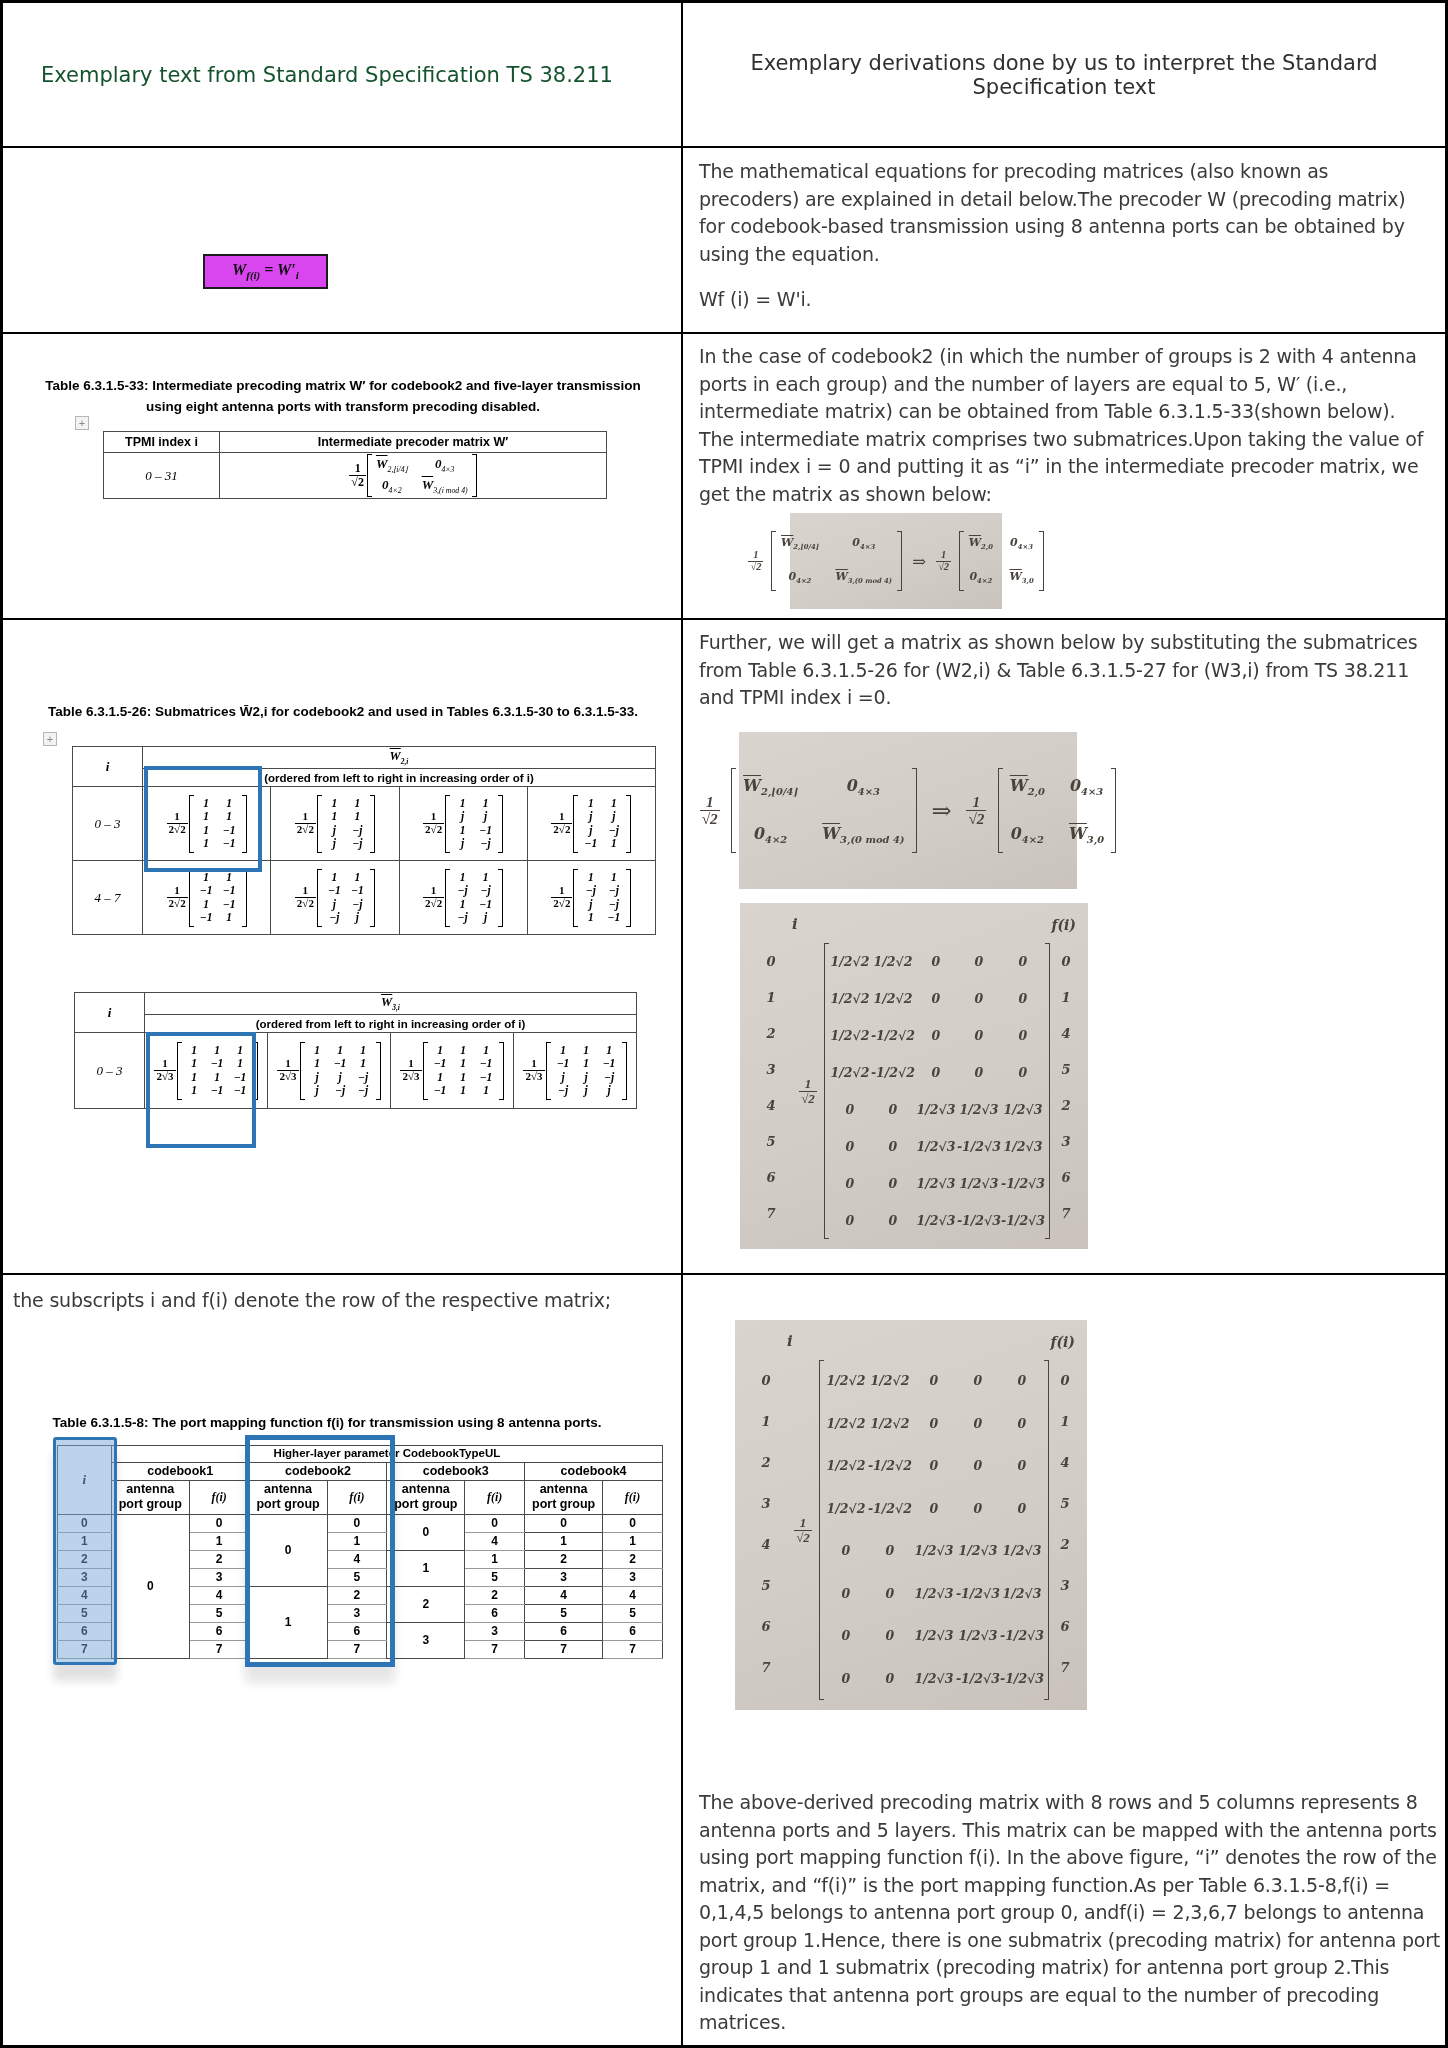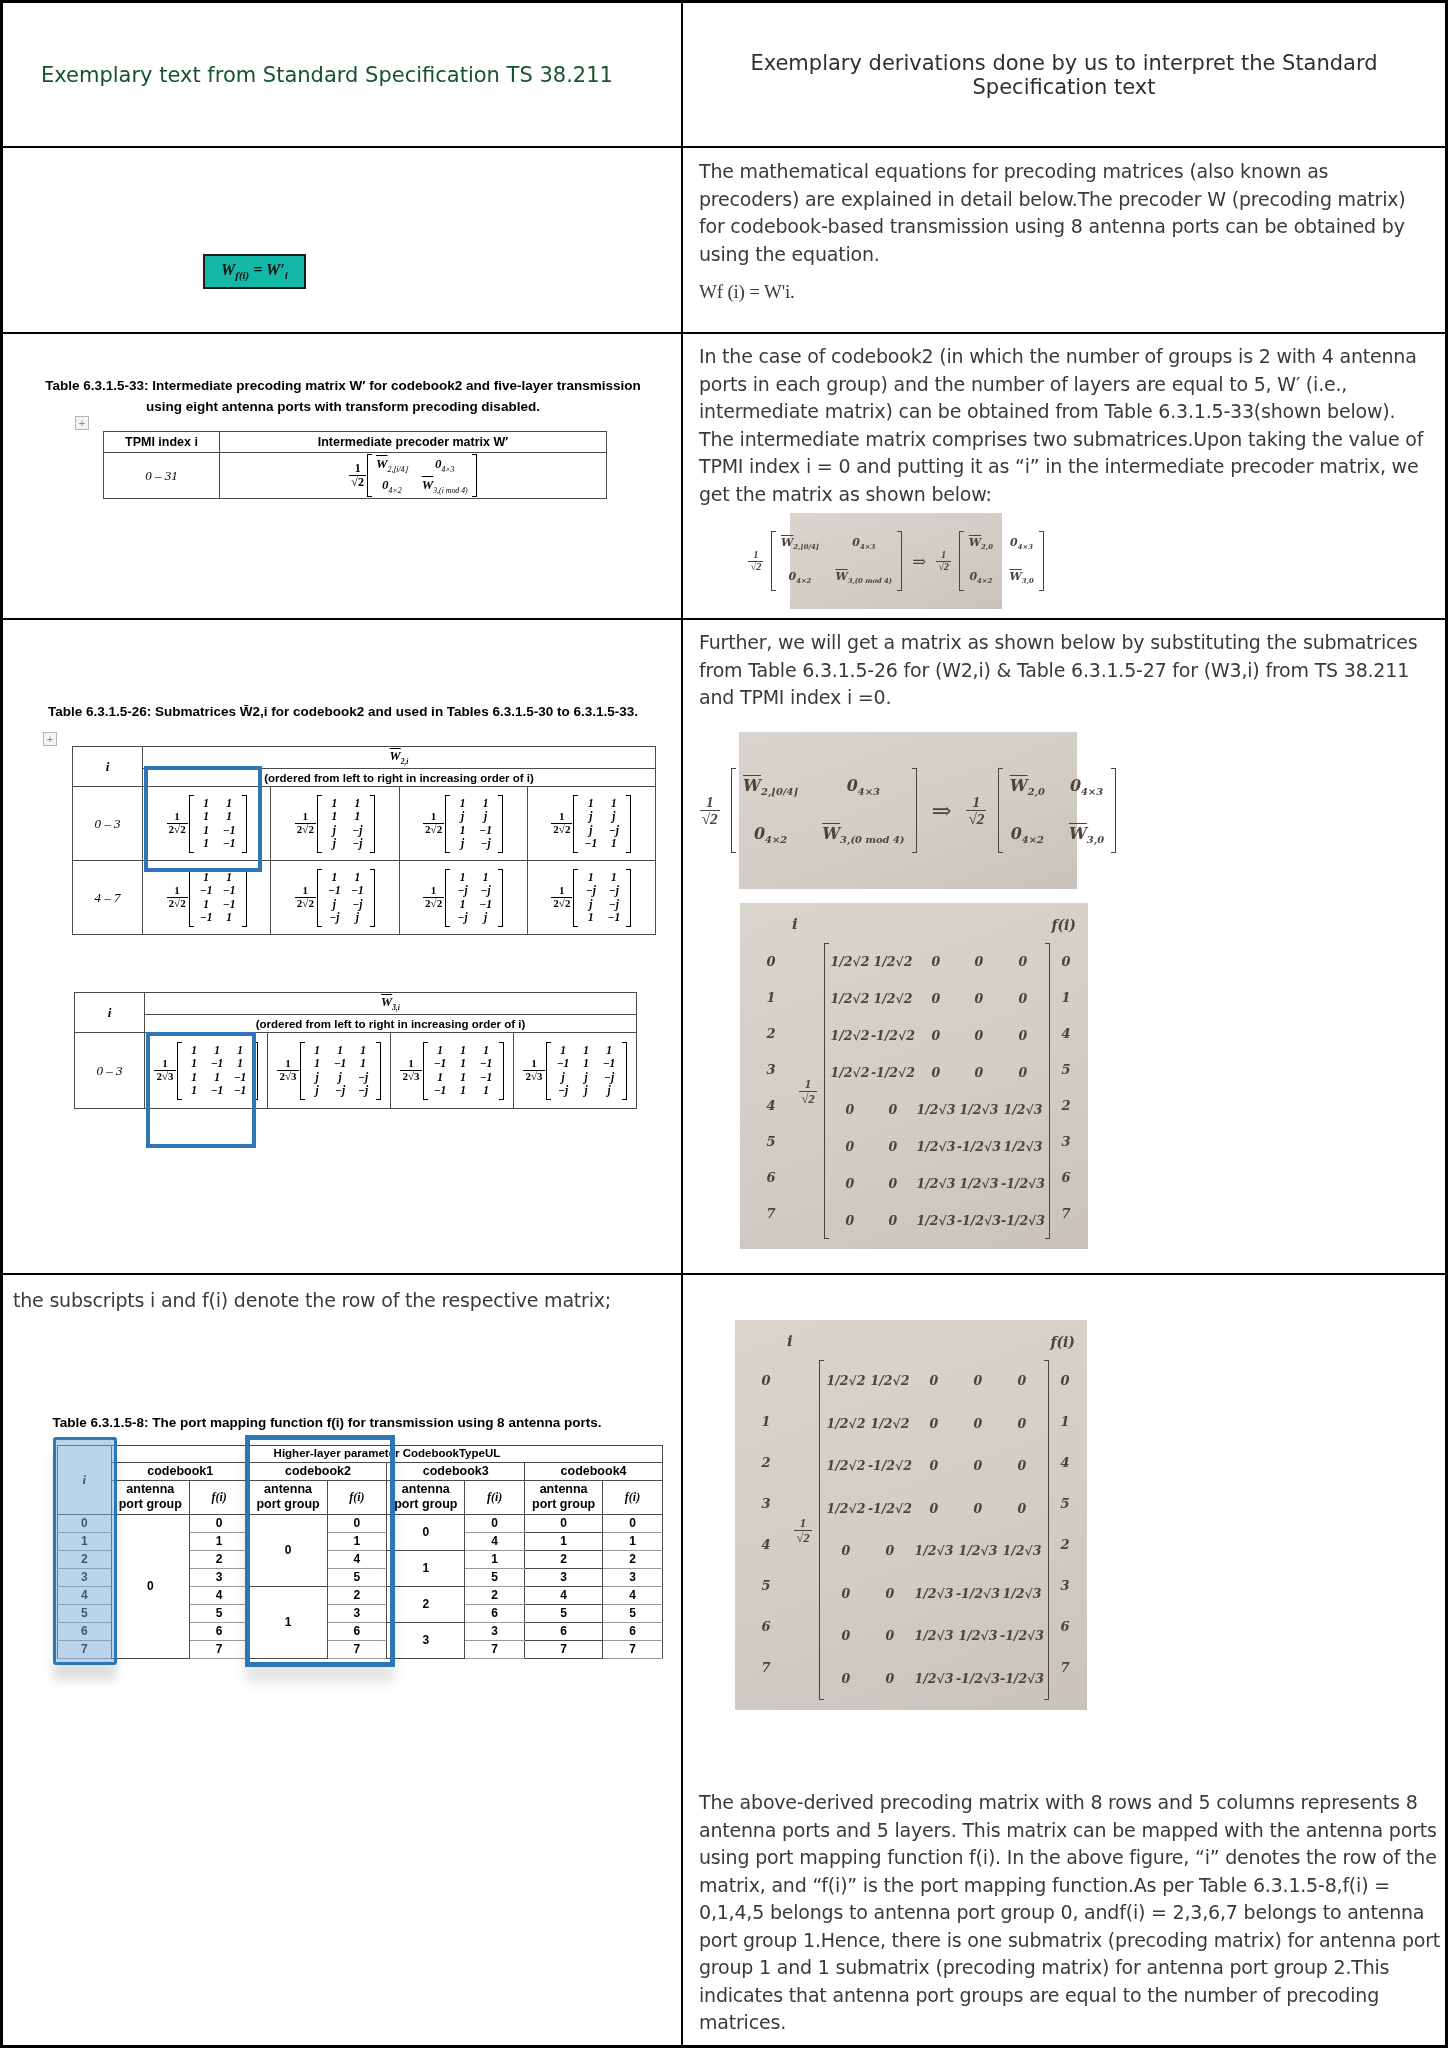--- a/index.html
+++ b/index.html
@@ -10,23 +10,23 @@
   .cell{position:relative;border-right:2px solid #000;border-bottom:2px solid #000;overflow:hidden;background:#fff;}
   .cell.rcol{border-right:none;}
   .cell.lastrow{border-bottom:none;}
   
   .doc{font-size:19px;line-height:1.45;color:#3a3a3a;letter-spacing:-0.2px;}
   .head-flex{display:flex;align-items:center;height:100%;}
   .head-l{padding-left:38px;font-size:21px;color:#14532d;}
   .head-r{justify-content:center;text-align:center;padding:0 56px;font-size:21px;color:#2f2f2f;}
   .r1l-text{padding:10px 16px 0 10px;}
   .r1r-text{padding:10px 10px 0 16px;width:756px;}
-  .eqbox{position:absolute;left:200px;top:106px;border:2px solid #1c1c1c;padding:5px 16px 6px;font-family:"Liberation Serif",serif;font-style:italic;font-weight:bold;font-size:16px;color:#111;background:#14b8a6;}
+  .eqbox{position:absolute;left:200px;top:106px;border:2px solid #1c1c1c;padding:5px 27px 6px;font-family:"Liberation Serif",serif;font-style:italic;font-weight:bold;font-size:16px;color:#111;background:#d946ef;}
   .eqbox sub{font-size:11px;}
-  .eqline{margin:10px 0 0 16px;font-family:Liberation Serif, serif;}
+  .eqline{margin:18px 0 0 16px;}
   
   .spec-caption{position:absolute;text-align:center;font-family:"Liberation Sans",sans-serif;font-weight:bold;font-size:13.5px;line-height:1.55;color:#000;}
   .plus{position:absolute;width:14px;height:14px;border:1px solid #b5b5b5;background:#f3f3f3;color:#8a8a8a;font:11px/12px "Liberation Sans",sans-serif;text-align:center;}
   table.spec{position:absolute;border-collapse:collapse;background:#fff;}
   table.spec th,table.spec td{border:1px solid #4a4a4a;font-family:"Liberation Sans",sans-serif;color:#000;}
   table.spec th{font-weight:bold;font-size:12.5px;}
   .thi,.ilabel{font-family:"Liberation Serif",serif !important;font-style:italic;font-size:13px !important;text-align:center;margin-top:40px;}
   .thnote{font-size:11.5px !important;}
   .matcell{text-align:center;vertical-align:middle;}
   

